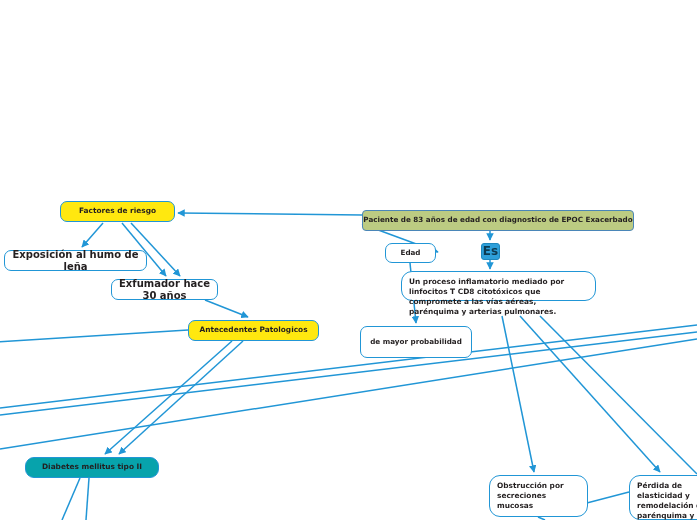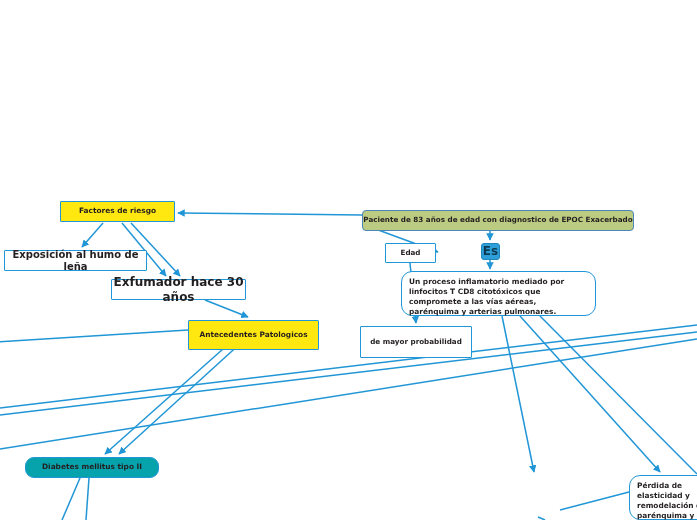--- a/index.html
+++ b/index.html
@@ -32,21 +32,21 @@
     color: #231f20;
     font-weight: bold;
     display: flex;
     align-items: center;
     justify-content: center;
     text-align: center;
     line-height: 1.18;
     z-index: 5;
   }
   .node.pill {
-    border-radius: 1px;
+    border-radius: 7px;
   }
   .node.fill-white {
     background: #ffffff;
   }
   .node.fill-yellow {
     background: #ffe80f;
     border-color: #2196d6;
   }
   .node.fill-green {
     background: #bccb82;
@@ -129,46 +129,49 @@
   </div>
 
   <div class="node pill fill-yellow" style="left:60px;top:201px;width:115px;height:21px;font-size:7.4px;">
     <span>Factores de riesgo</span>
   </div>
 
   <div class="node pill fill-white" style="left:4px;top:250px;width:143px;height:21px;font-size:10px;">
     <span>Exposición al humo de leña</span>
   </div>
 
-  <div class="node pill fill-white" style="left:111px;top:279px;width:135px;height:21px;font-size:12px;">
+  <div class="node pill fill-white" style="left:111px;top:279px;width:107px;height:21px;font-size:10px;">
     <span>Exfumador hace 30 años</span>
   </div>
 
-  <div class="node pill fill-yellow" style="left:188px;top:320px;width:131px;height:30px;font-size:7.4px;">
+  <div class="node pill fill-yellow" style="left:188px;top:320px;width:131px;height:21px;font-size:7.4px;">
     <span>Antecedentes Patologicos</span>
   </div>
 
   <div class="node pill fill-white" style="left:385px;top:243px;width:51px;height:20px;font-size:7.2px;">
     <span>Edad</span>
   </div>
 
   <div class="node fill-blue" style="left:481px;top:243px;width:19px;height:17px;font-size:12px;">
     <span>Es</span>
   </div>
 
-  <div class="node para fill-white" style="left:401px;top:271px;width:195px;height:45px;">
+  <div class="node para fill-white" style="left:401px;top:271px;width:195px;height:30px;">
     <span>Un proceso inflamatorio mediado por linfocitos T CD8 citotóxicos que compromete a las vías aéreas, parénquima y arterias pulmonares.</span>
   </div>
 
   <div class="node pill fill-white" style="left:360px;top:326px;width:112px;height:32px;font-size:7.2px;">
     <span>de mayor probabilidad</span>
   </div>
 
   <div class="node pill fill-teal" style="left:25px;top:457px;width:134px;height:21px;font-size:7.4px;">
     <span>Diabetes mellitus tipo II</span>
   </div>
 
+  <div class="node para fill-white" style="left:489px;top:475px;width:99px;height:42px;">
+    <span>Obstrucción por secreciones mucosas</span>
+  </div>
 
   <div class="node para fill-white" style="left:629px;top:475px;width:99px;height:45px;">
     <span>Pérdida de elasticidad y remodelación del parénquima y vías aéreas terminales</span>
   </div>
 
 </div>
 
 </body></html>

